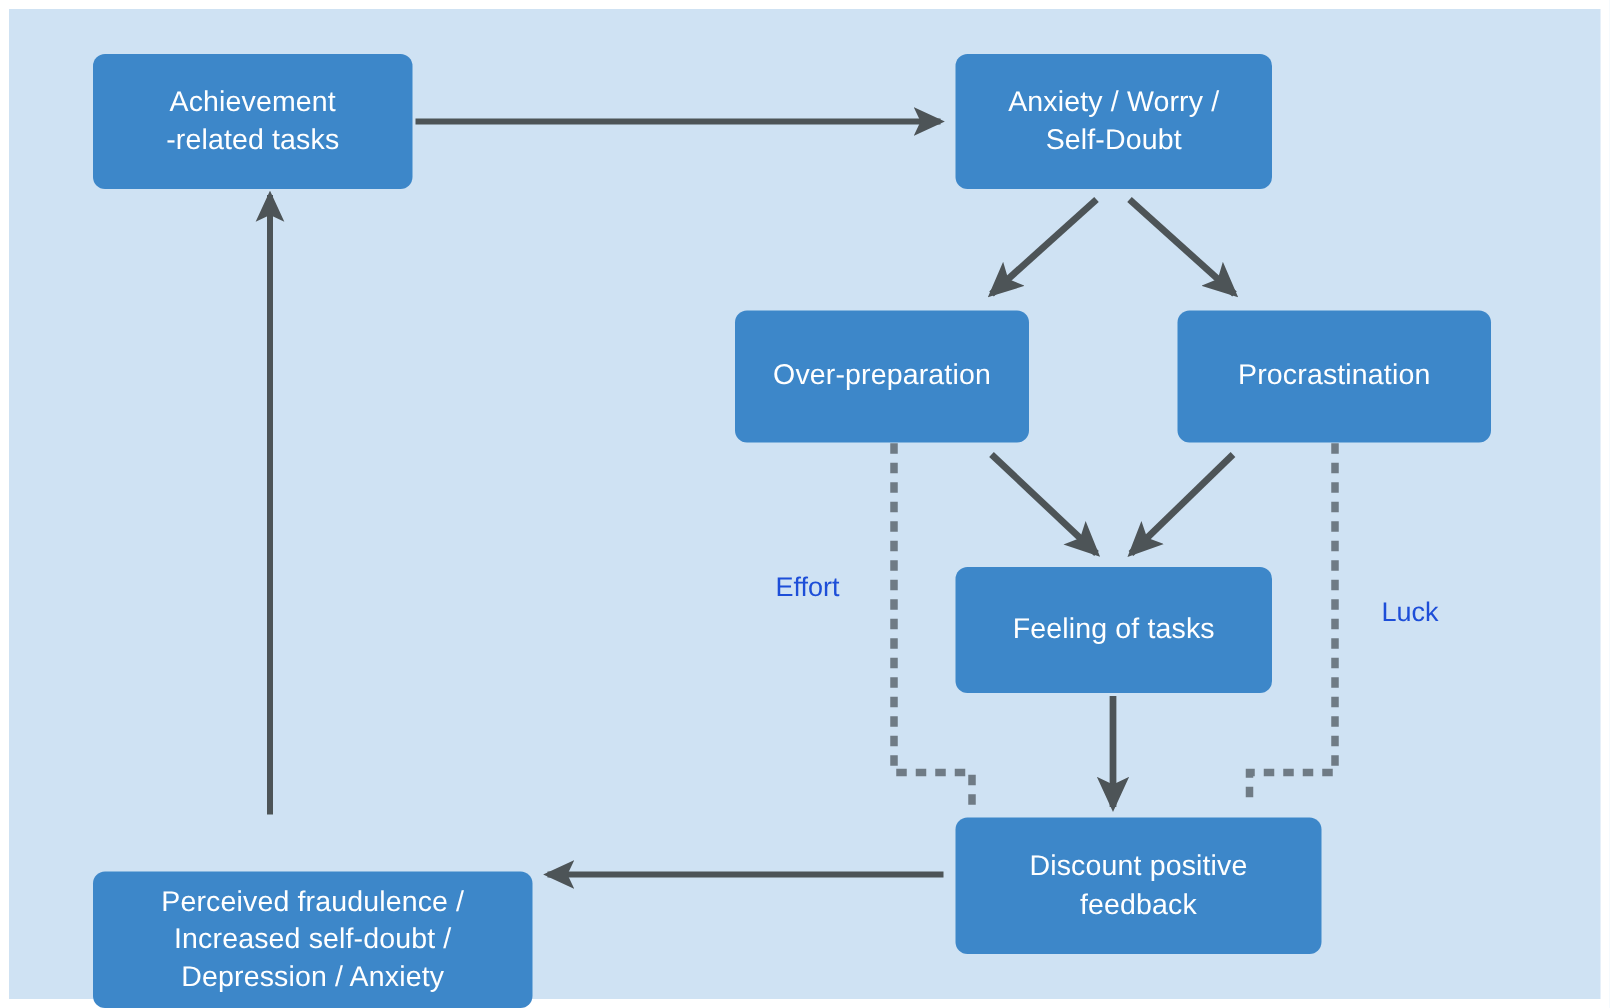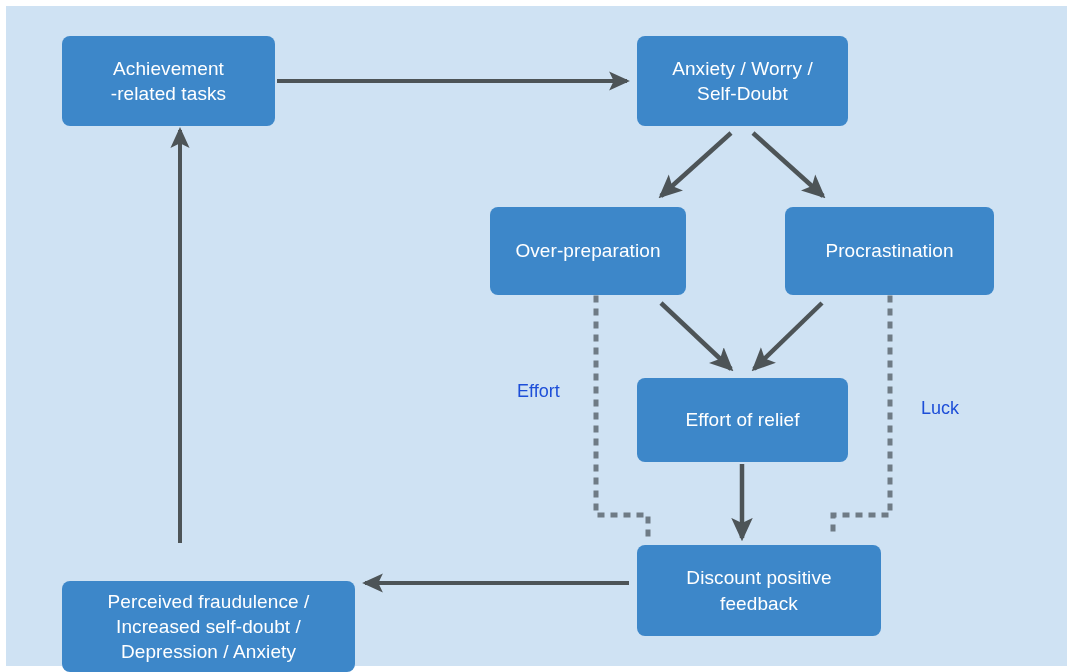--- a/index.html
+++ b/index.html
@@ -148,21 +148,21 @@
 
   <div class="node" id="node-overprep">
     <span class="node-text">Over-preparation</span>
   </div>
 
   <div class="node" id="node-procrastination">
     <span class="node-text">Procrastination</span>
   </div>
 
   <div class="node" id="node-relief">
-    <span class="node-text">Effort of relief</span>
+    <span class="node-text">Feeling of tasks</span>
   </div>
 
   <div class="node" id="node-fraudulence">
     <span class="node-text">Perceived fraudulence /
 Increased self-doubt /
 Depression / Anxiety</span>
   </div>
 
   <div class="node" id="node-discount">
     <span class="node-text">Discount positive

